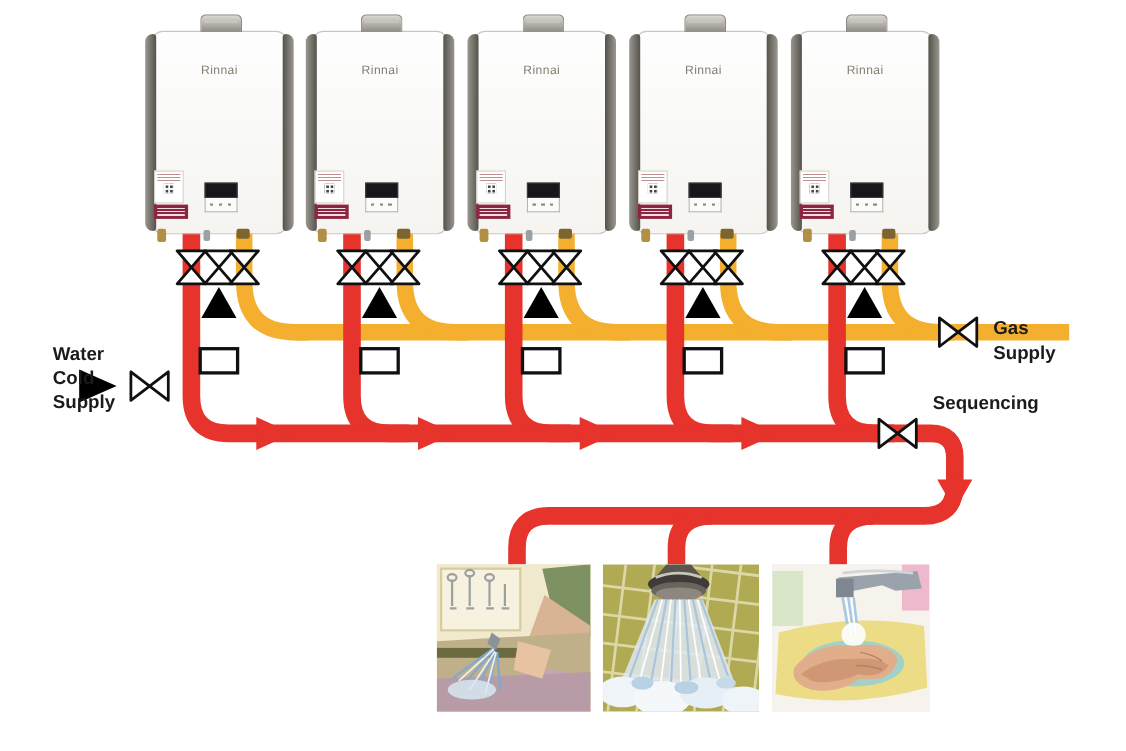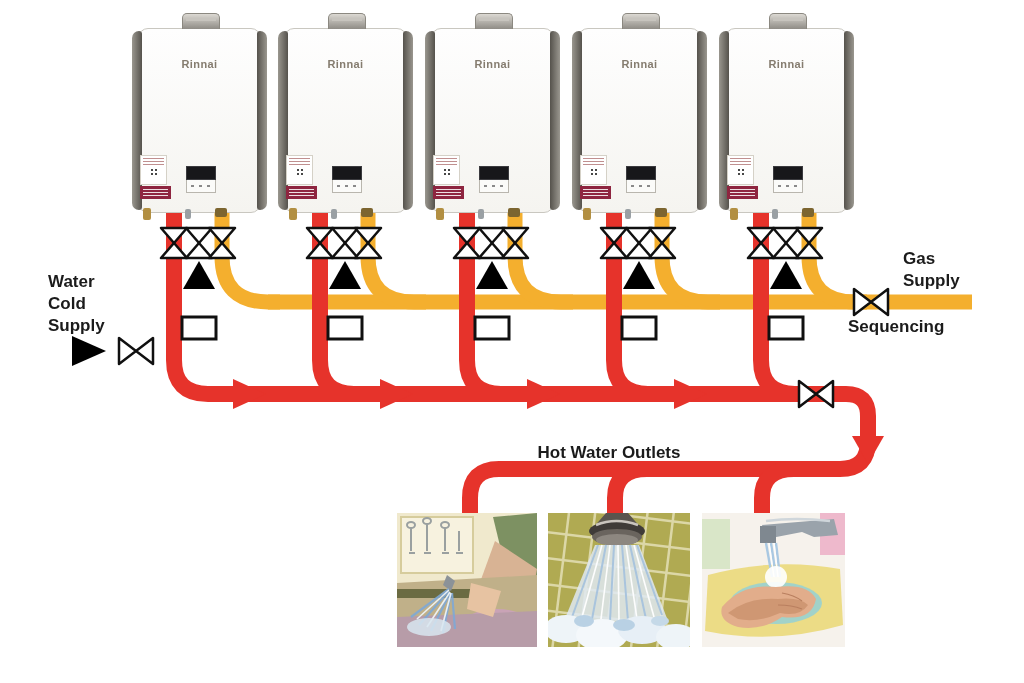--- a/index.html
+++ b/index.html
@@ -1,38 +1,38 @@
 <!DOCTYPE html>
 <html style="--hot-water: #e6332b; --cold-water: #2e74b9; --gas: #f4af2e; --text: #1b1b1b;"><head>
 <meta charset="utf-8">
 <style>
   html,body{margin:0;padding:0;background:#ffffff;}
   #stage{position:relative;width:1024px;height:683px;background:#fff;overflow:hidden;
          font-family:"Liberation Sans",sans-serif;color:var(--text,#1b1b1b);}
   #pipes{position:absolute;left:0;top:0;z-index:2;}
-  .lbl{position:absolute;z-index:5;font-weight:bold;font-size:17px;line-height:22px;color:var(--text,#1b1b1b);}
+  .lbl{position:absolute;z-index:5;font-weight:bold;font-size:17px;line-height:22px;color:var(--text,#1b1b1b);margin-top:40px;}
   .lbl-cold{left:48px;top:271px;}
   .lbl-gas{left:903px;top:248px;}
   .lbl-seq{left:848px;top:316px;text-align:right;}
   .lbl-hot{left:509px;top:442px;width:200px;text-align:center;}
   
   .unit{position:absolute;top:28px;width:137px;height:185px;z-index:3;}
   .u-body{position:absolute;left:7px;right:7px;top:0;bottom:0;
           background:linear-gradient(180deg,#fefefe,#f5f4f0);
           border:1px solid #c9c7c0;border-radius:10px;}
   .u-rail{position:absolute;top:3px;width:10px;height:179px;
           background:linear-gradient(90deg,#9a978f,#55524c);}
   .u-rail.l{left:1px;border-radius:7px 3px 3px 7px;}
   .u-rail.r{right:1px;border-radius:3px 7px 7px 3px;background:linear-gradient(90deg,#55524c,#9a978f);}
   .u-vent{position:absolute;top:-15px;left:50%;width:36px;height:15px;margin-left:-18px;
           background:linear-gradient(180deg,#dcd9d3,#8f8c86);border:1px solid #8b8880;
           border-bottom:none;border-radius:5px 5px 0 0;}
   .u-vent:after{content:"";position:absolute;left:3px;right:3px;top:4px;height:3px;background:#c7c4be;}
   .u-brand{position:absolute;top:30px;left:0;width:100%;text-align:center;
-           font-size:11px;font-weight:bold;letter-spacing:.4px;color:#857c6f;}
+           font-size:11px;font-weight:normal;letter-spacing:.4px;color:#857c6f;}
   .u-panel{position:absolute;top:138px;left:50%;width:30px;margin-left:-14px;}
   .u-display{height:12px;background:#17171a;border:1px solid #3a3a3e;}
   .u-btns{height:12px;background:#fbfbf9;border:1px solid #b9b6ae;border-top:none;position:relative;}
   .u-btns:after{content:"";position:absolute;left:4px;right:4px;top:5px;height:2px;
           background:repeating-linear-gradient(90deg,#8a8a8a 0 3px,transparent 3px 8px);}
   .u-spec{position:absolute;left:9px;top:127px;width:25px;height:28px;background:#fff;border:1px solid #d5d1c7;}
   .u-speclines{margin:2px 2px 0 2px;height:7px;
           background:repeating-linear-gradient(180deg,#c08f8f 0 1px,transparent 1px 3px);}
   .u-qr{width:9px;height:9px;margin:2px auto 0;background:#474747;
           background-image:linear-gradient(90deg,#fff 2px,transparent 2px),linear-gradient(#fff 2px,transparent 2px);
@@ -143,21 +143,20 @@
   <div class="lbl lbl-cold">
     <div>Water</div>
     <div>Cold</div>
     <div>Supply</div>
   </div>
   <div class="lbl lbl-gas">
     <div>Gas</div>
     <div>Supply</div>
   </div>
   <div class="lbl lbl-seq">Sequencing</div>
-  <div class="lbl lbl-hot">Hot Water Outlets</div>
 
   <div class="photo" id="photo1">
     <svg width="140" height="134" viewBox="0 0 140 134" preserveAspectRatio="none">
       <rect width="140" height="134" fill="#ece4b4"></rect>
       <rect x="0" y="0" width="140" height="72" fill="#f0e9cd"></rect>
       <rect x="4" y="4" width="72" height="56" fill="#f7f2df" stroke="#d6cc9c" stroke-width="2"></rect>
       <g stroke="#9aa0a0" stroke-width="2" fill="none">
         <path d="M14 14 v24 M12 40 h6"></path>
           <path d="M30 10 v28 M27 40 h7"></path>
           <path d="M48 14 v24 M45 40 h7"></path>

